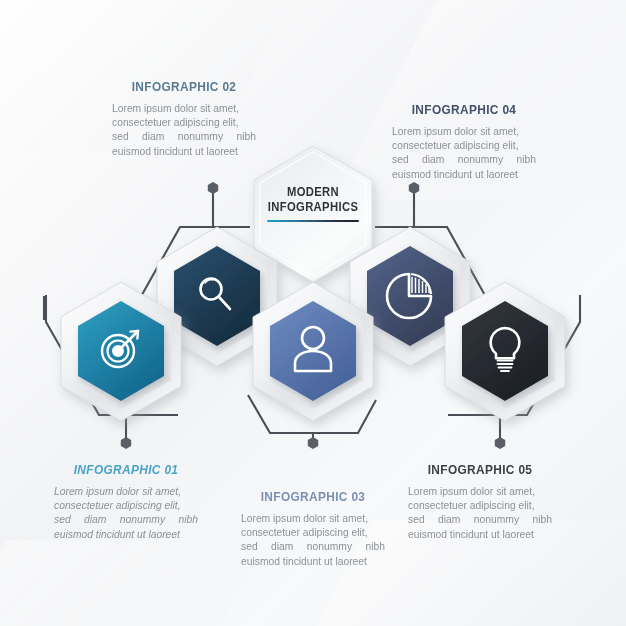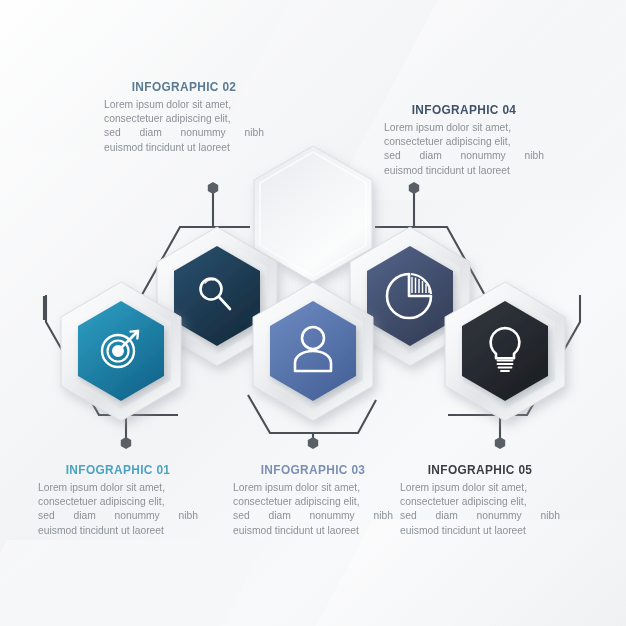--- a/index.html
+++ b/index.html
@@ -33,21 +33,21 @@
     margin:0 0 4px 0;
     font-size:13.5px;
     font-weight:700;
     letter-spacing:.4px;
     text-align:center;
     font-family:"Liberation Sans", sans-serif;
     transform:scaleX(.88);
     transform-origin:center;
   }
   .txtblock p{
-    margin:0;
+    margin:8px;
     font-size:10.3px;
     line-height:14.2px;
     color:#8d9196;
     text-align:justify;
     text-align-last:justify;
     font-family:"Liberation Sans", sans-serif;
   }
   .center-label{
     position:absolute;z-index:6;width:120px;text-align:center;
     left:253px;top:185px;
@@ -222,20 +222,25 @@
         <g stroke="#ffffff" stroke-width="1.9" stroke-linecap="round">
           <line x1="497.5" y1="360.5" x2="512.5" y2="360.5"></line>
           <line x1="497.5" y1="364" x2="512.5" y2="364"></line>
           <line x1="498.5" y1="367.5" x2="511.5" y2="367.5"></line>
           <line x1="501" y1="371" x2="509" y2="371"></line>
         </g>
       </g>
     </g>
   </svg>
 
+  <div class="center-label">
+    <div class="ttl">MODERN</div>
+    <div class="ttl">INFOGRAPHICS</div>
+    <div class="center-rule"></div>
+  </div>
 
   <div class="txtblock" style="left:104px;top:79px;">
     <h3 style="color: rgb(90, 122, 146);">INFOGRAPHIC 02</h3>
     <p>
         <span style="display: block; text-align: justify; text-align-last: left;">Lorem ipsum dolor sit amet,</span>
         <span style="display: block; text-align: justify; text-align-last: left;">consectetuer adipiscing elit,</span>
         <span style="display: block; text-align: justify; text-align-last: justify;">sed diam nonummy nibh</span>
         <span style="display: block; text-align: justify; text-align-last: left;">euismod tincidunt ut laoreet</span>
       </p>
   </div>
@@ -243,31 +248,31 @@
   <div class="txtblock" style="left:384px;top:102px;">
     <h3 style="color: rgb(65, 81, 107);">INFOGRAPHIC 04</h3>
     <p>
         <span style="display: block; text-align: justify; text-align-last: left;">Lorem ipsum dolor sit amet,</span>
         <span style="display: block; text-align: justify; text-align-last: left;">consectetuer adipiscing elit,</span>
         <span style="display: block; text-align: justify; text-align-last: justify;">sed diam nonummy nibh</span>
         <span style="display: block; text-align: justify; text-align-last: left;">euismod tincidunt ut laoreet</span>
       </p>
   </div>
 
-  <div class="txtblock" style="left:38px;top:462px;">
+  <div class="txtblock" style="left:46px;top:462px;font-style:italic;">
     <h3 style="color: rgb(74, 163, 196);">INFOGRAPHIC 01</h3>
     <p>
         <span style="display: block; text-align: justify; text-align-last: left;">Lorem ipsum dolor sit amet,</span>
         <span style="display: block; text-align: justify; text-align-last: left;">consectetuer adipiscing elit,</span>
         <span style="display: block; text-align: justify; text-align-last: justify;">sed diam nonummy nibh</span>
         <span style="display: block; text-align: justify; text-align-last: left;">euismod tincidunt ut laoreet</span>
       </p>
   </div>
 
-  <div class="txtblock" style="left:233px;top:462px;">
+  <div class="txtblock" style="left:233px;top:489px;">
     <h3 style="color: rgb(123, 143, 181);">INFOGRAPHIC 03</h3>
     <p>
         <span style="display: block; text-align: justify; text-align-last: left;">Lorem ipsum dolor sit amet,</span>
         <span style="display: block; text-align: justify; text-align-last: left;">consectetuer adipiscing elit,</span>
         <span style="display: block; text-align: justify; text-align-last: justify;">sed diam nonummy nibh</span>
         <span style="display: block; text-align: justify; text-align-last: left;">euismod tincidunt ut laoreet</span>
       </p>
   </div>
 
   <div class="txtblock" style="left:400px;top:462px;">

